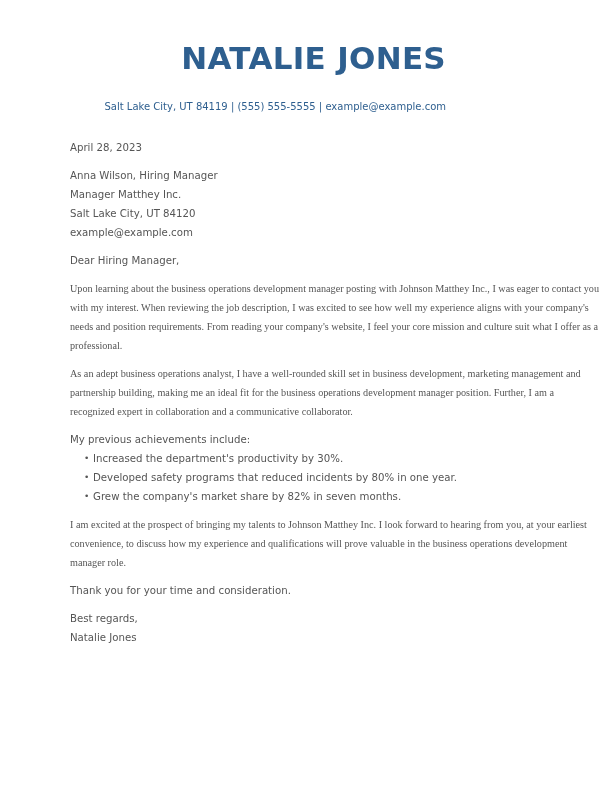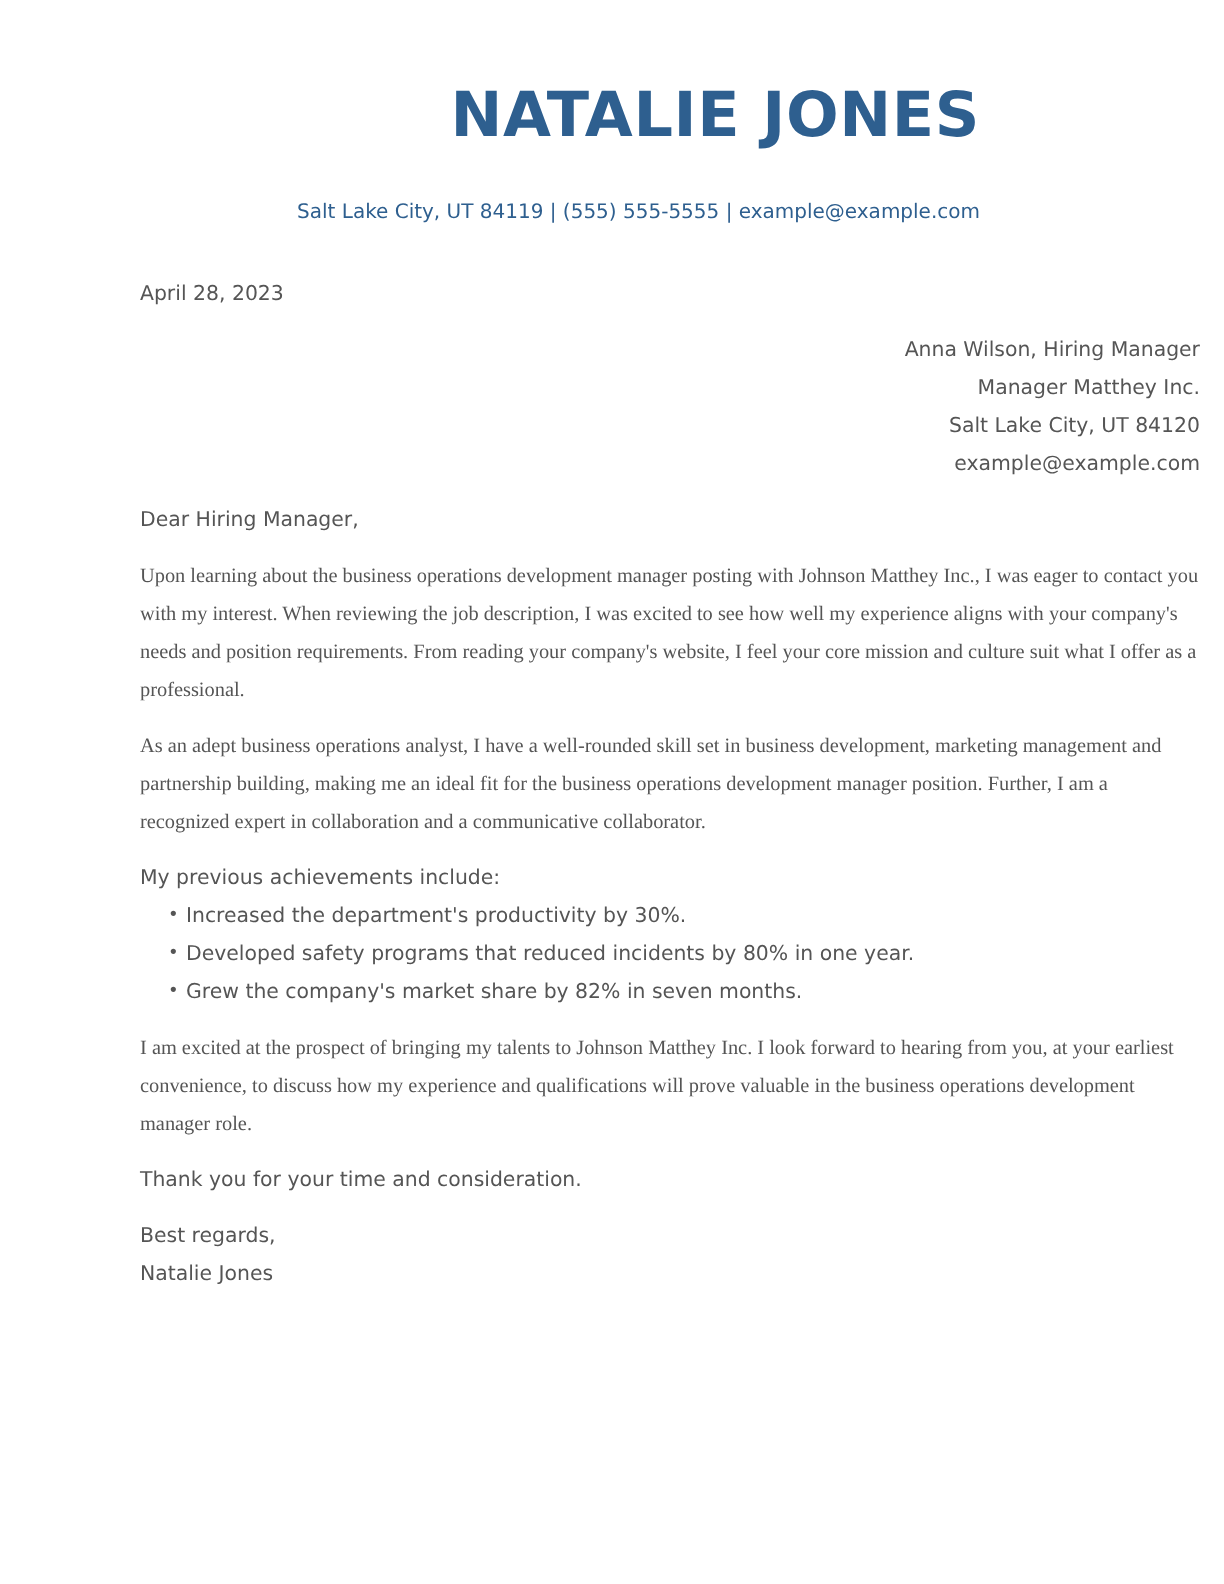--- a/index.html
+++ b/index.html
@@ -13,21 +13,20 @@
       position: relative;
       overflow: hidden;
       font-family: "DejaVu Sans", sans-serif;
       color: #555555;
     }
     .page {
       position: absolute;
       left: 0; top: 0;
       width: 488px;
       height: 792px;
-      padding-left: 44px;
     }
     .name {
       position: absolute;
       right: 42px;
       top: 38px;
       margin: 0;
       font-family: "DejaVu Sans", sans-serif;
       font-weight: bold;
       font-size: 31px;
       letter-spacing: 0.3px;
@@ -52,21 +51,21 @@
       font-size: 10.2px;
       line-height: 19px;
       color: #555555;
       margin-left: 36px;
     }
     .body p {
       margin: 0;
     }
     .date { margin-bottom: 9px !important; }
     .recipient { margin-bottom: 9px !important; }
-    .recipient div { white-space: nowrap; text-align: right; }
+    .recipient div { white-space: nowrap; }
     .salutation { margin-bottom: 9px !important; }
     .para { margin-bottom: 9px !important; font-family: Liberation Serif, serif; }
     .intro-list { margin: 0; }
     ul.achievements {
       list-style: none;
       margin: 0 0 9px 0;
       padding: 0 0 0 14px;
     }
     ul.achievements li {
       position: relative;

